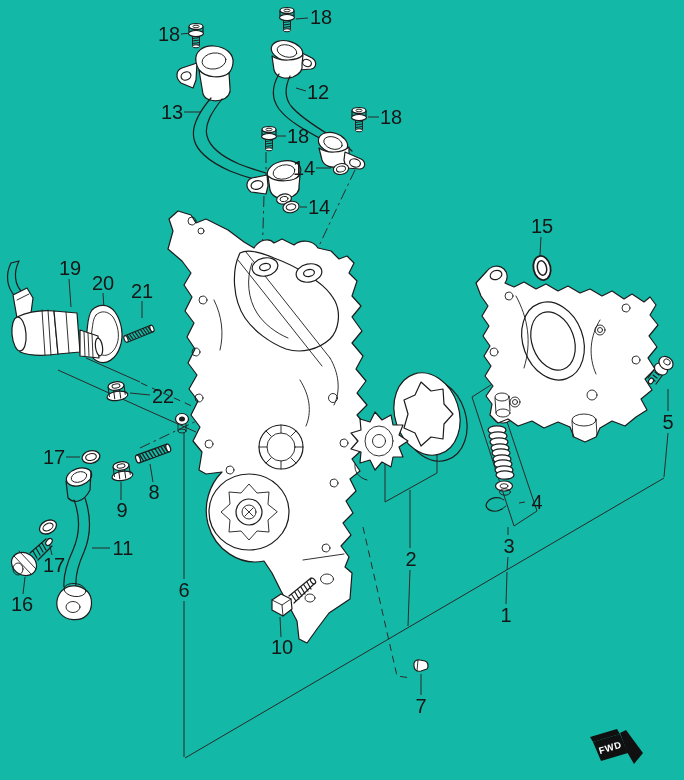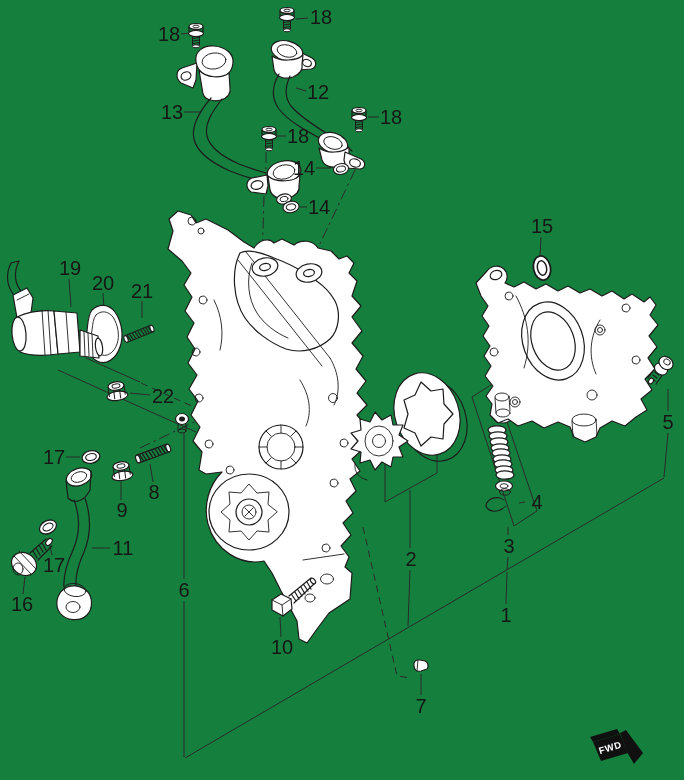--- a/index.html
+++ b/index.html
@@ -1,17 +1,17 @@
 <!DOCTYPE html>
 <html><head>
 <meta charset="utf-8">
 <title>Parts Diagram</title>
 <style>
   html,body{margin:0;padding:0;background:#ffffff;}
-  .stage{position:relative;width:684px;height:780px;background:#15803d;overflow:hidden;}
+  .stage{position:relative;width:684px;height:780px;background:#14b8a6;overflow:hidden;}
   svg{position:absolute;left:0;top:0;}
   .callout{font-family:"Liberation Sans","DejaVu Sans",sans-serif;font-size:20px;fill:#161616;
            text-anchor:middle;dominant-baseline:central;}
   .leader,.struct{stroke:#2a2a2a;stroke-width:1;fill:none;}
   .art path,.art ellipse,.art circle,.art polygon,.art polyline,.art line{
       stroke:#1c1c1c;stroke-width:1.2;fill:none;stroke-linecap:round;stroke-linejoin:round;}
   .art .wfill{fill:#ffffff;}
   .art .thin{stroke-width:0.9;}
   .fwd-black{fill:#101010;stroke:none;}
   .fwd-text{font-family:"Liberation Sans","DejaVu Sans",sans-serif;font-size:9.5px;font-weight:bold;

